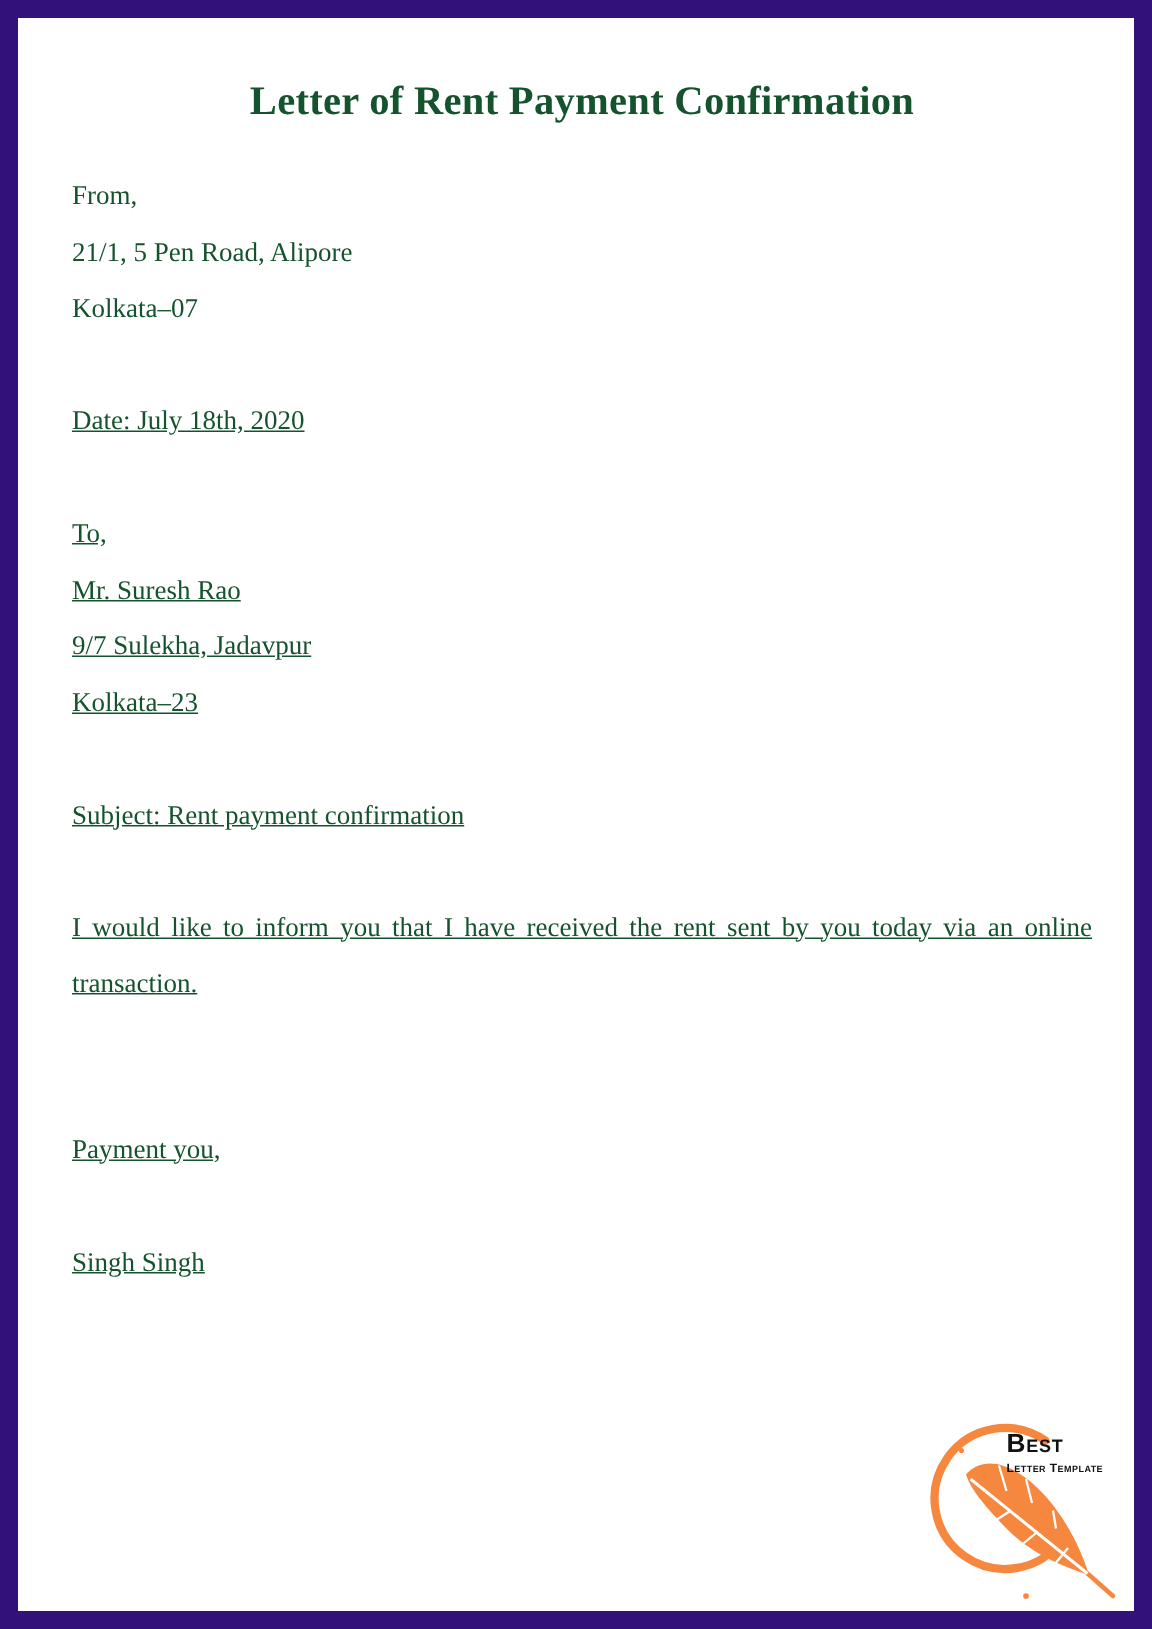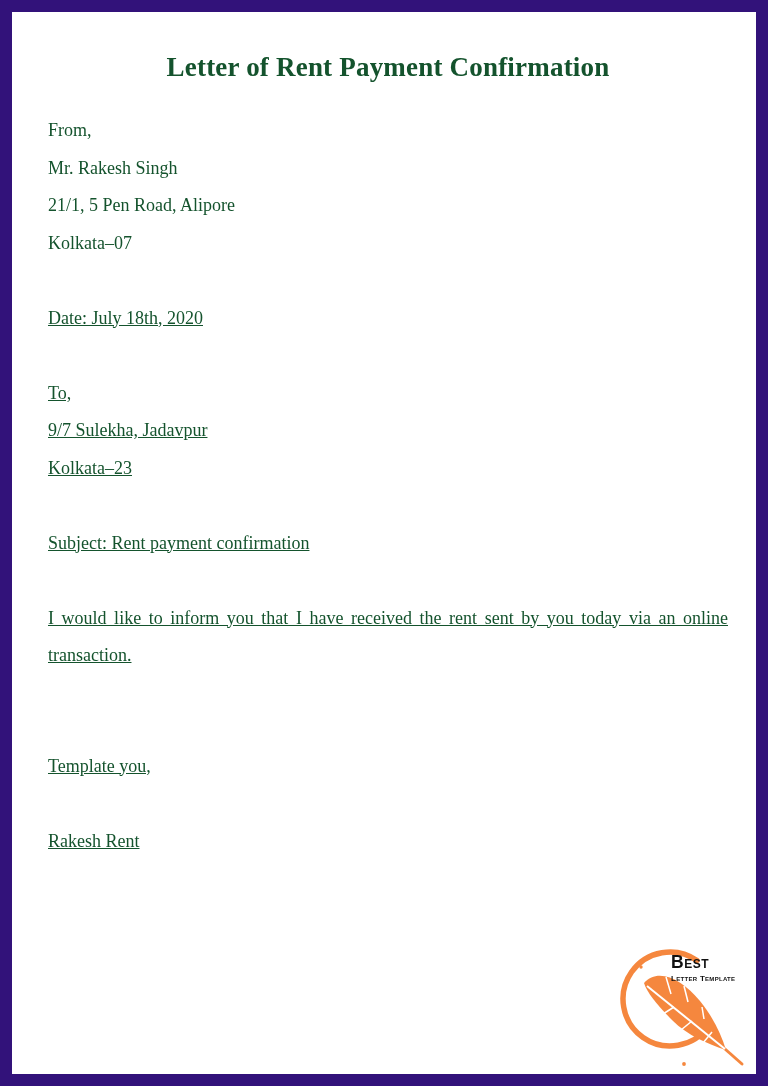--- a/index.html
+++ b/index.html
@@ -65,41 +65,41 @@
 </head>
 <body>
 
 <div class="frame">
   <div class="sheet">
 
     <div class="title">Letter of Rent Payment Confirmation</div>
 
     <div class="block">
       <div>From,</div>
-      <div>Mr. Rakesh Singh</div>
       <div>21/1, 5 Pen Road, Alipore</div>
       <div>Kolkata–07</div>
     </div>
 
     <div class="block">Date: July 18th, 2020</div>
 
     <div class="block">
       <div>To,</div>
+      <div>Mr. Suresh Rao</div>
       <div>9/7 Sulekha, Jadavpur</div>
       <div>Kolkata–23</div>
     </div>
 
     <div class="block">Subject: Rent payment confirmation</div>
 
 
     <div class="block body-par">I would like to inform you that I have received the rent sent by you today via an online transaction.</div>
 
-    <div class="block closing">Template you,</div>
+    <div class="block closing">Payment you,</div>
 
-    <div class="block">Rakesh Rent</div>
+    <div class="block">Singh Singh</div>
 
     <svg class="logo" viewBox="0 0 140 135" aria-hidden="true">
 
       <path d="M 94.5 89 A 47 47 0 1 1 83 23.5" fill="none" stroke="#f5873e" stroke-width="5.5" stroke-linecap="round"></path>
 
       <circle cx="27" cy="30" r="1.7" fill="#f5873e"></circle>
       <circle cx="70" cy="127" r="1.9" fill="#f5873e"></circle>
 
       <path d="M 30 46 C 44 30, 68 42, 86 64 C 99 80, 107 97, 112 113 C 94 107, 74 99, 58 83 C 44 69, 33 56, 30 46 Z" fill="#f5873e"></path>
       <path d="M 111 112 L 128 127" stroke="#f5873e" stroke-width="3" stroke-linecap="round" fill="none"></path>

